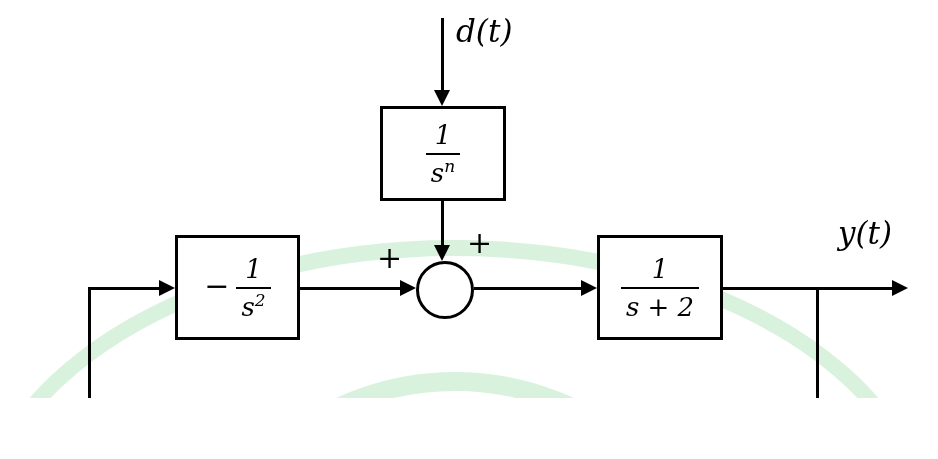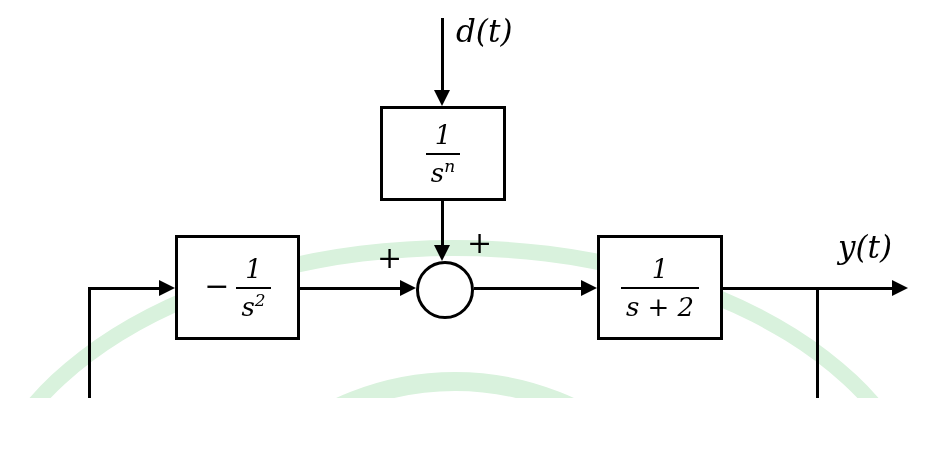--- a/index.html
+++ b/index.html
@@ -120,19 +120,19 @@
 
   <div class="block" style="left:597px;top:235px;width:126px;height:105px;">
     <span class="frac">
       <span class="num">1</span>
       <span class="den">s + 2</span>
     </span>
   </div>
 
   <div class="hline" style="left:723px;top:287px;width:169px;"></div>
   <div class="arrow-right" style="left:892px;top:280px;"></div>
-  <div class="io-label" style="left:838px;top:232px;">y(t)</div>
+  <div class="io-label" style="left:838px;top:218px;">y(t)</div>
 
   <div class="vline" style="left:816px;top:288px;height:148px;"></div>
   <div class="hline" style="left:88px;top:433px;width:731px;"></div>
   <div class="vline" style="left:88px;top:288px;height:148px;"></div>
 
 </div>
 
 </body></html>

